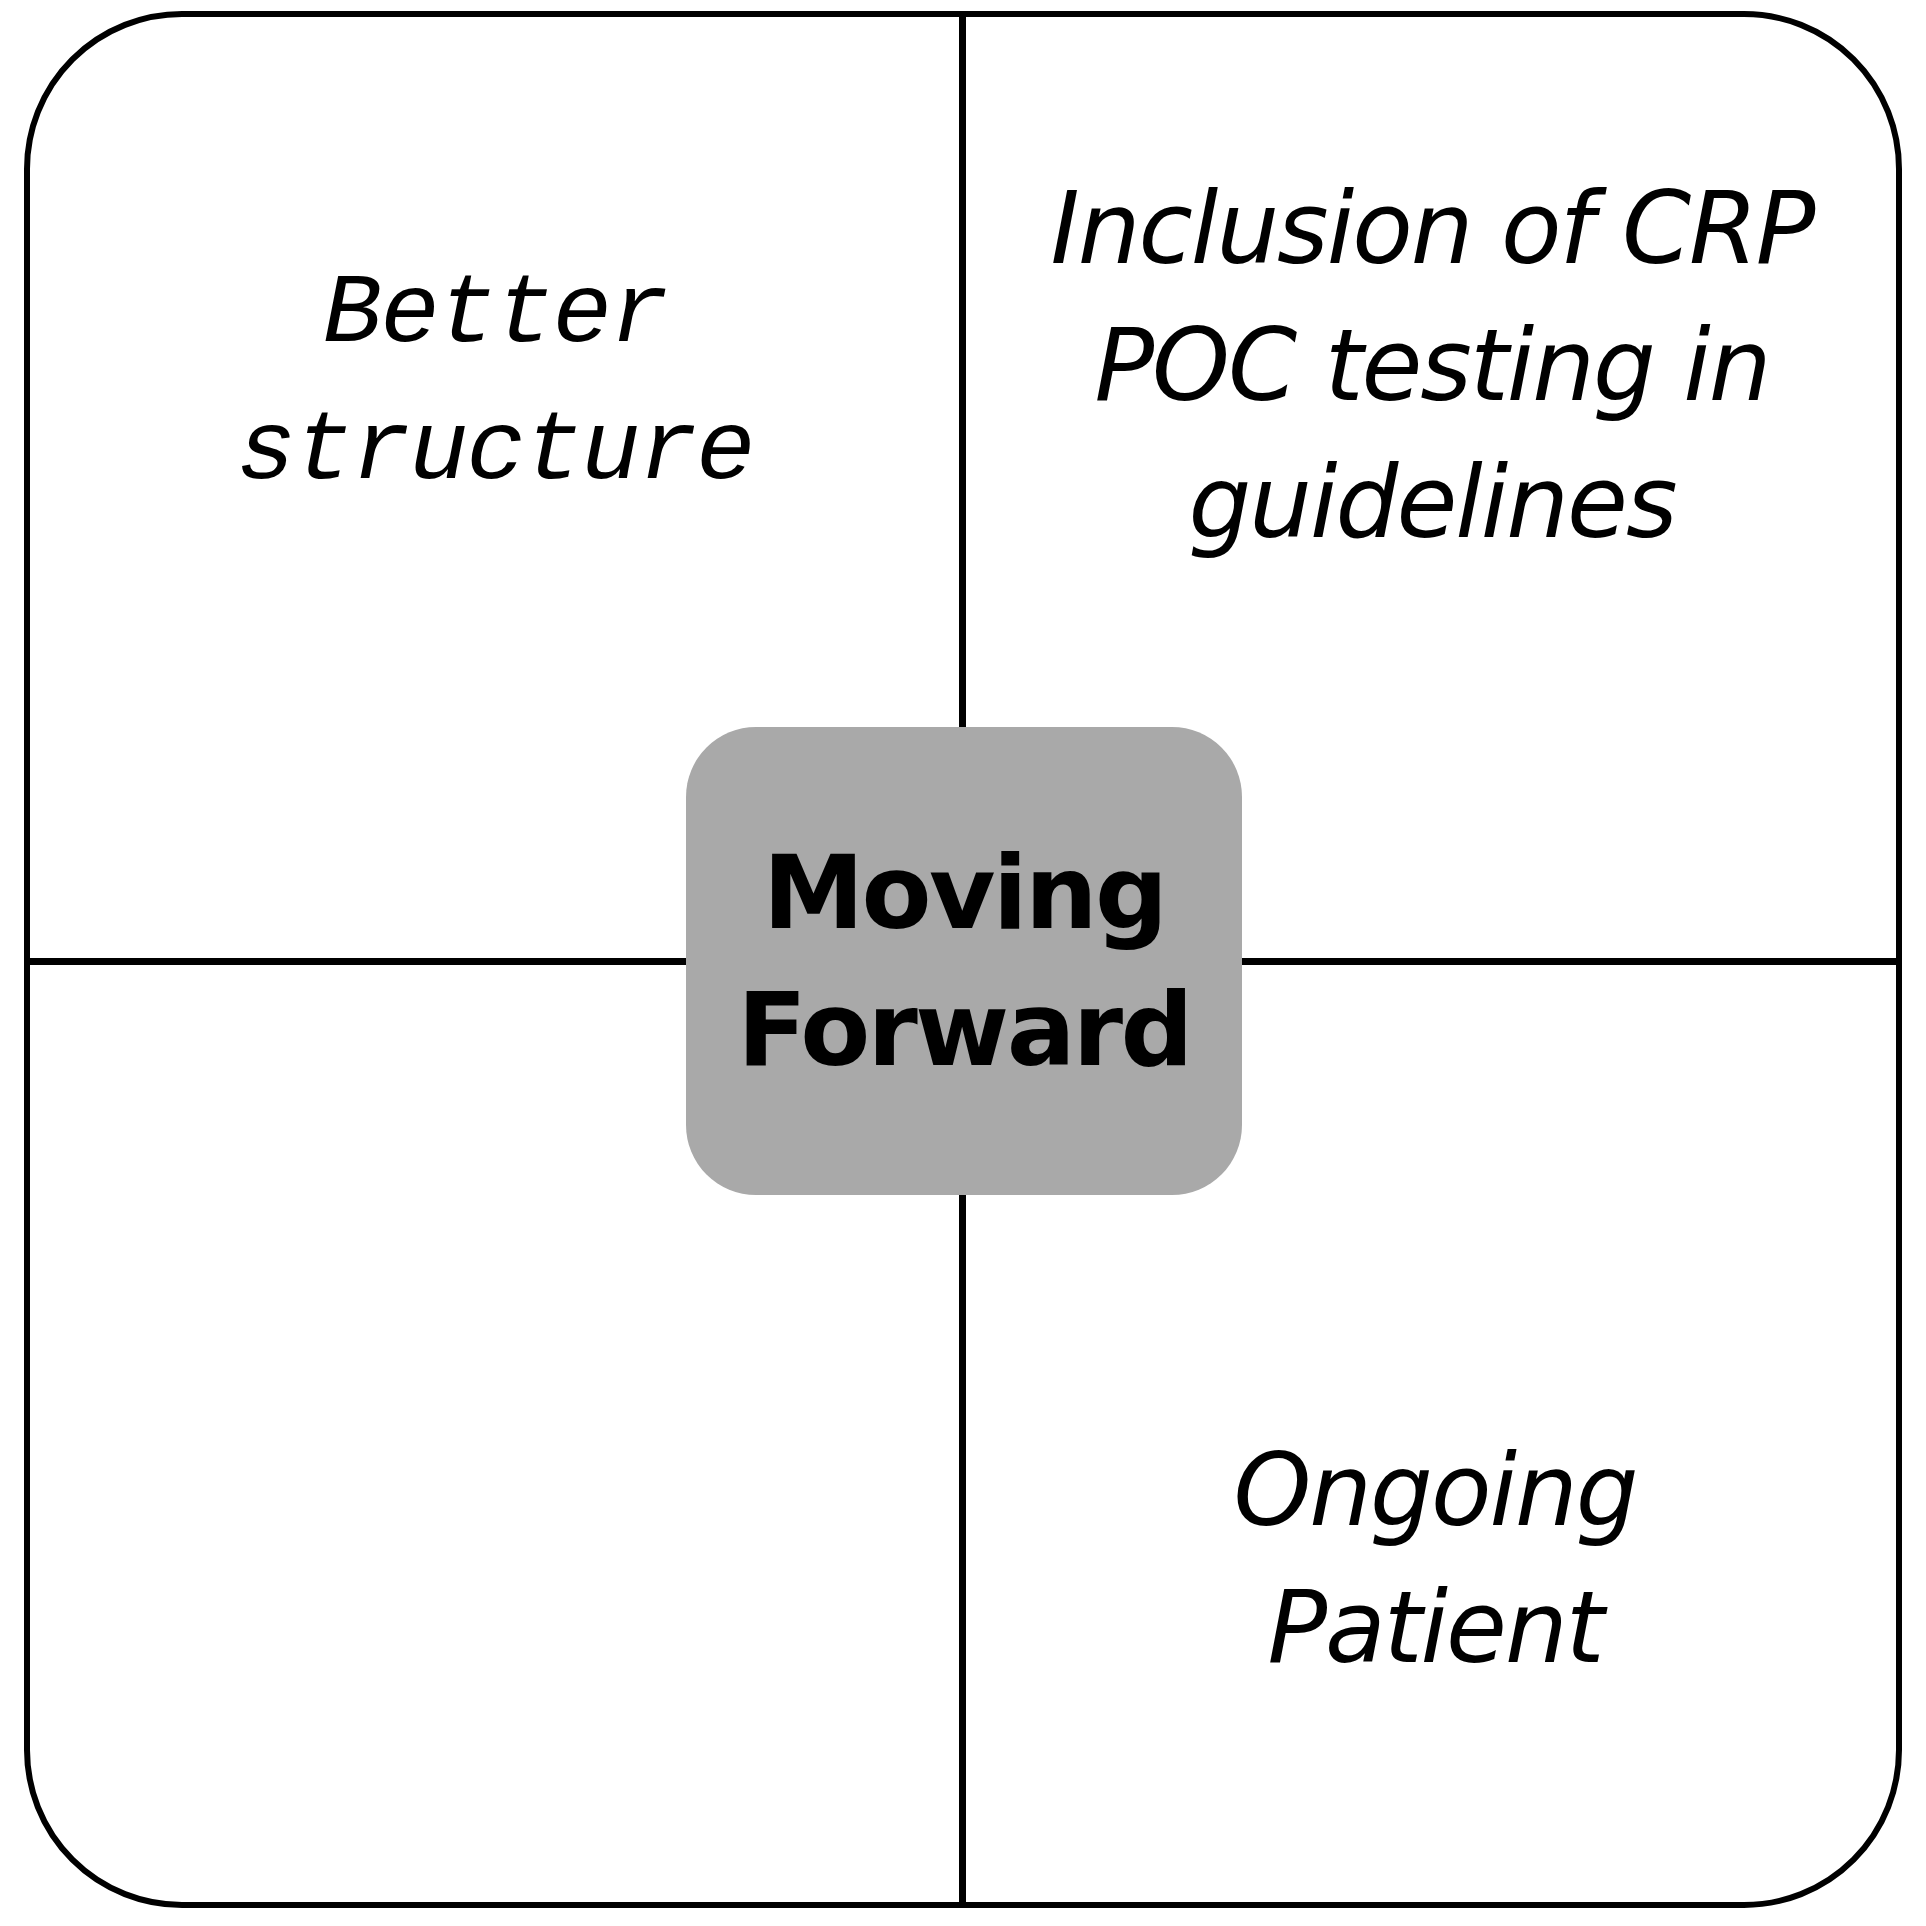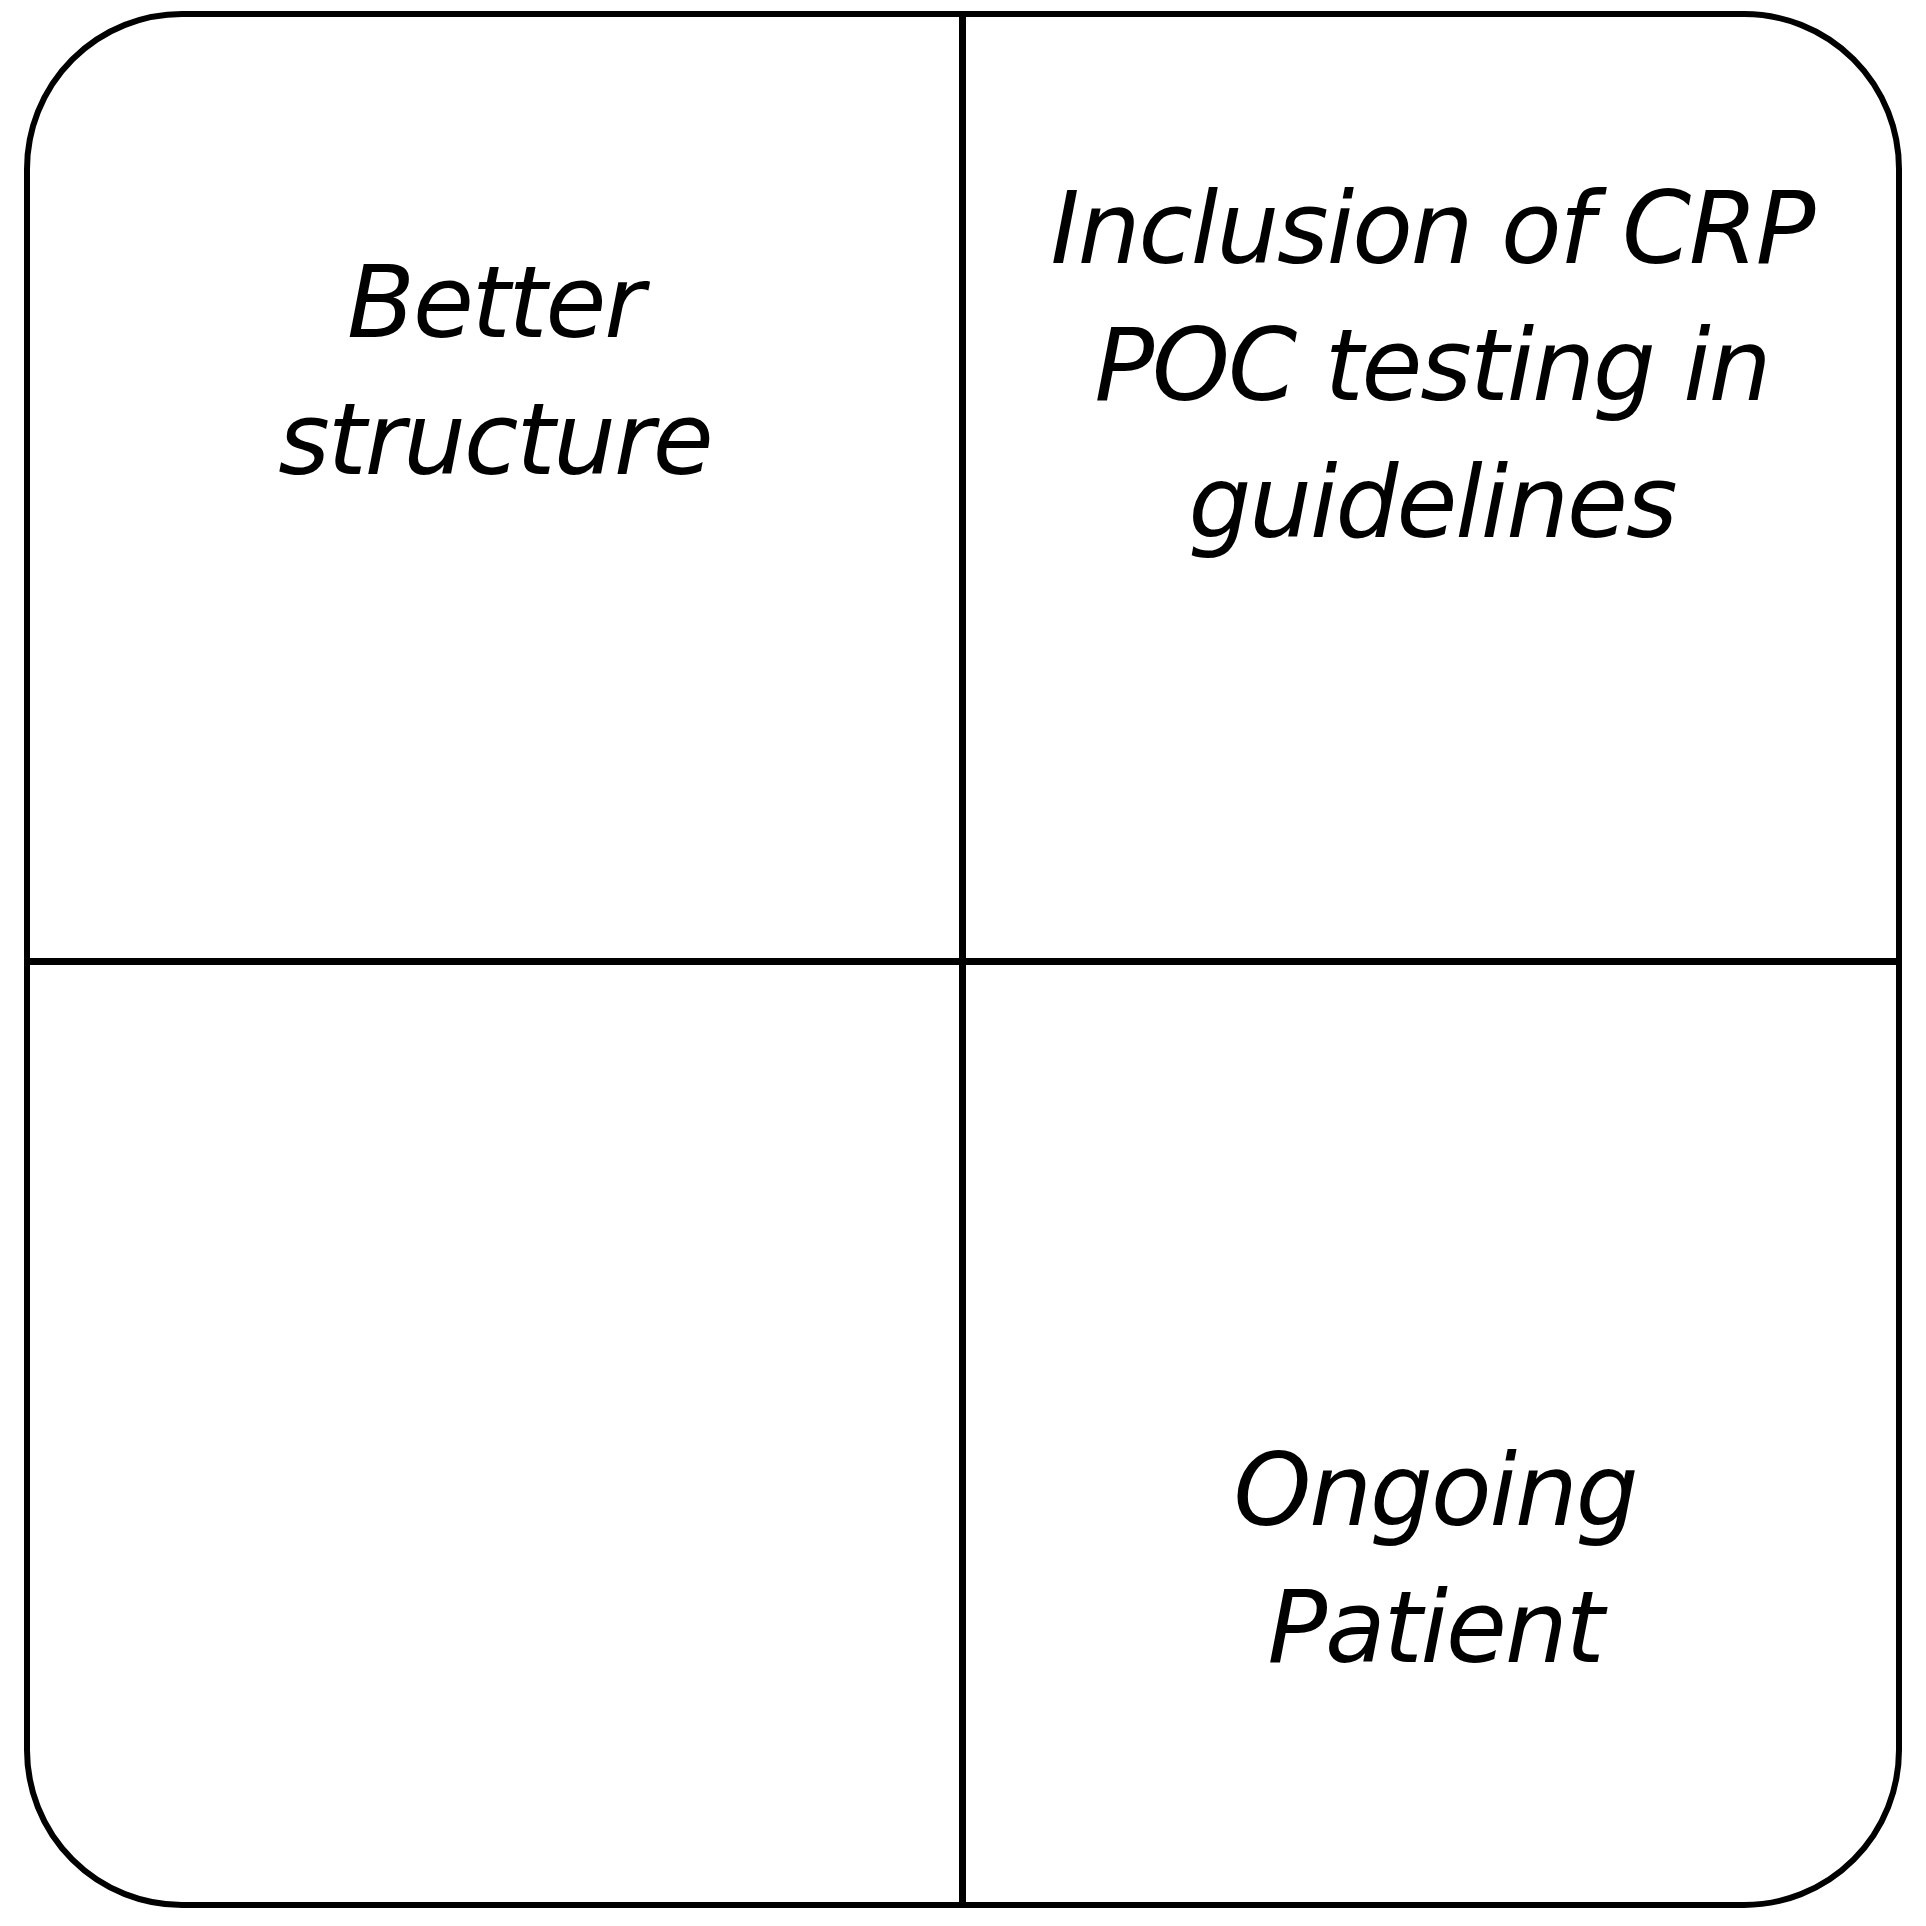--- a/index.html
+++ b/index.html
@@ -78,21 +78,21 @@
     color: #000000;
     font-style: italic;
     text-align: center;
   }
   .qtext .line {
     font-size: 99px;
     line-height: 137px;
     letter-spacing: -2px;
     white-space: nowrap;
   }
-  .tl { left: 495px;  top: 371px;  }
+  .tl { left: 495px;  top: 384px; font-family: Liberation Mono, monospace;  }
   .tr { left: 1432px; top: 365px;  }
   .bl { left: 499px;  top: 1559px; }
   .br { left: 1435px; top: 1559px; }
 </style>
 </head>
 <body>
 
 <div class="canvas" style="background: rgb(255, 255, 255);">
 
   <div class="frame" style="border-color: rgb(0, 0, 0);"></div>
@@ -110,15 +110,19 @@
     <span class="line">POC testing in</span>
     <span class="line">guidelines</span>
   </div>
 
 
   <div class="qtext br" style="color: rgb(0, 0, 0);">
     <span class="line">Ongoing</span>
     <span class="line">Patient</span>
   </div>
 
+  <div class="center-box" style="background: rgb(169, 169, 169);">
+    <span class="cline" style="color: rgb(0, 0, 0);">Moving</span>
+    <span class="cline" style="color: rgb(0, 0, 0);">Forward</span>
+  </div>
 
 </div>
 
 
 </body></html>

